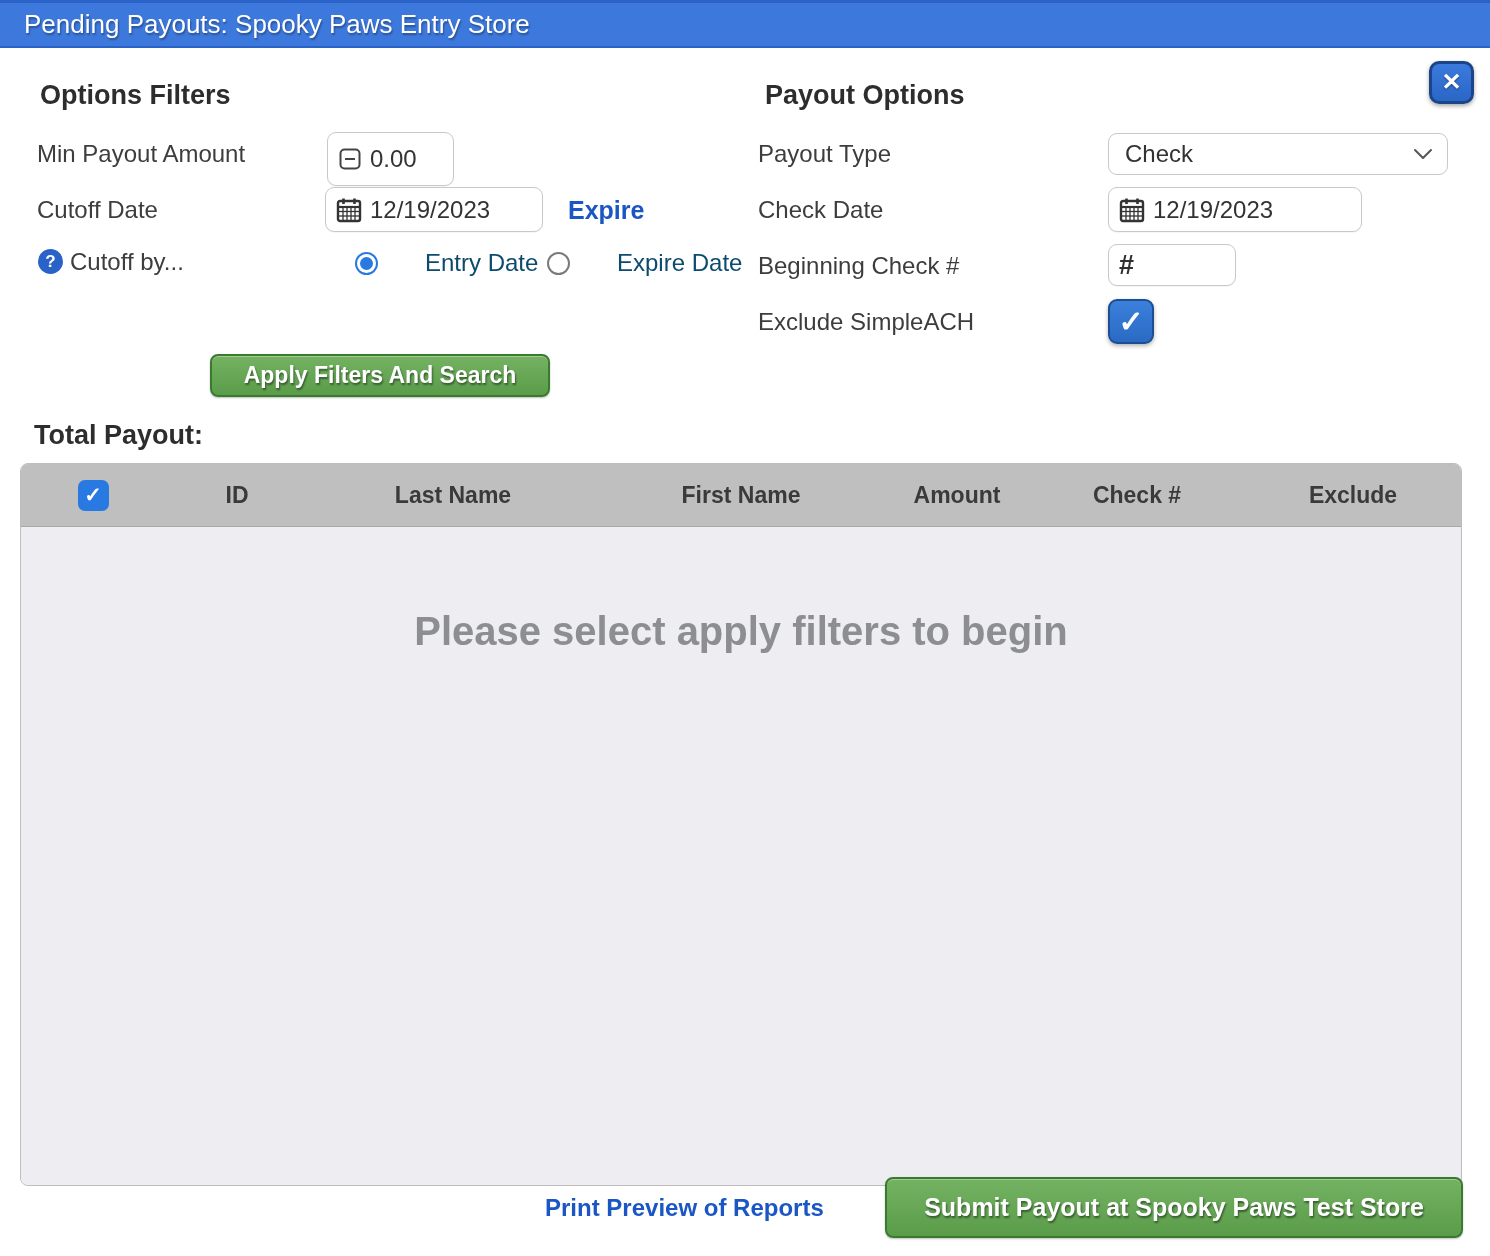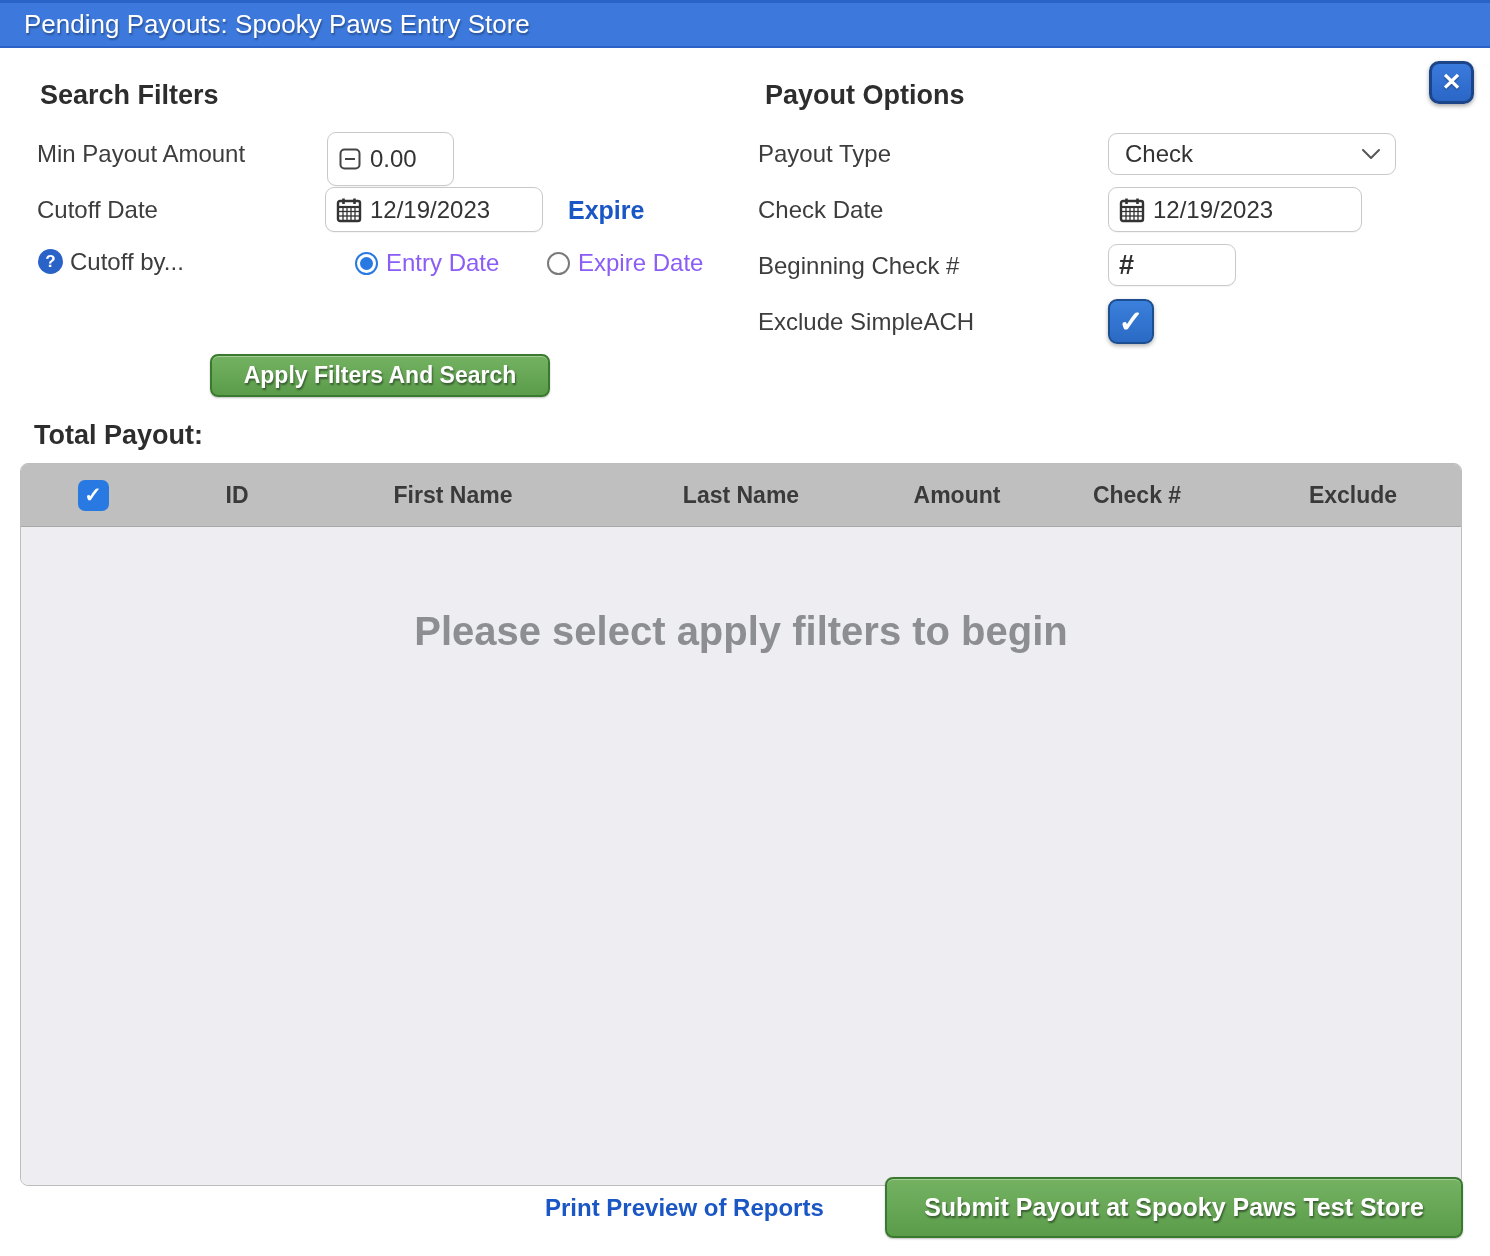--- a/index.html
+++ b/index.html
@@ -47,21 +47,21 @@
     border: none; outline: none; background: transparent;
     font-family: "Liberation Sans", sans-serif;
     font-size: 24px; color: #333333; width: 100%;
   }
   .icon-svg { flex: 0 0 auto; margin-right: 8px; display: flex; align-items: center; }
 
   .hash-icon { font-size: 27px; font-weight: 700; color: #2f2f2f; margin-right: 6px; }
 
   
   .select-box {
-    position: absolute; left: 1108px; top: 133px; width: 288px; height: 42px;
+    position: absolute; left: 1108px; top: 133px; width: 340px; height: 42px;
     background: #ffffff; border: 1px solid #c9c9c9; border-radius: 9px;
     display: flex; align-items: center; justify-content: space-between;
     padding: 0 14px 0 16px; cursor: pointer;
   }
   .select-value { font-size: 24px; color: #333333; }
 
   
   .link { color: #1a56c4; font-weight: 700; text-decoration: none; cursor: pointer; }
 
   
@@ -75,21 +75,21 @@
   .radio-group-item { position: absolute; display: flex; align-items: center; cursor: pointer; }
   .radio-circle {
     width: 23px; height: 23px; border-radius: 50%; background: #ffffff;
     border: 2px solid #7a7a7a; margin-right: 8px; position: relative; flex: 0 0 auto;
   }
   .radio-circle.selected { border: 2px solid #2879e2; }
   .radio-circle.selected::after {
     content: ""; position: absolute; left: 3px; top: 3px; width: 13px; height: 13px;
     border-radius: 50%; background: #2879e2;
   }
-  .radio-label { font-size: 24px; color: #8b5cf6; }
+  .radio-label { font-size: 24px; color: #0c4a6e; margin-left: 39px; }
 
   
   .checkbox-big {
     position: absolute; left: 1108px; top: 299px; width: 46px; height: 45px;
     background: linear-gradient(#3b80dc, #2a6ac4);
     border: 2px solid #1d4e8f; border-radius: 9px;
     color: #ffffff; font-size: 30px; font-weight: 700;
     text-align: center; line-height: 41px; cursor: pointer;
     box-shadow: 0 2px 4px rgba(0,0,0,0.3);
   }
@@ -140,21 +140,21 @@
 <body>
 
 <div class="page">
 
   <div class="titlebar">
     <span class="titlebar-text">Pending Payouts: Spooky Paws Entry Store</span>
   </div>
 
   <div class="close-btn">✕</div>
 
-  <div class="section-heading" style="left:40px; top:80px;">Search Filters</div>
+  <div class="section-heading" style="left:40px; top:80px;">Options Filters</div>
 
   <div class="field-label" style="left:37px; top:140px;">Min Payout Amount</div>
   <div class="input-box" style="left:327px; top:132px; width:127px; height:54px;">
     <span class="icon-svg">
       <svg width="24" height="24" viewBox="0 0 24 24">
           <rect x="2.5" y="2.5" width="19" height="19" rx="4" fill="none" stroke="#444" stroke-width="2"></rect>
           <line x1="7" y1="12" x2="17" y2="12" stroke="#444" stroke-width="2"></line>
         </svg>
     </span>
     <input type="text" value="0.00" style="">
@@ -239,22 +239,22 @@
   <div class="checkbox-big">✓</div>
 
   <div class="total-label">Total Payout:</div>
 
   <div class="payout-table">
     <div class="table-header">
       <div class="th-check">
         <div class="checkbox-small">✓</div>
       </div>
       <div class="th-cell w10">ID</div>
+      <div class="th-cell w20">Last Name</div>
       <div class="th-cell w20">First Name</div>
-      <div class="th-cell w20">Last Name</div>
       <div class="th-cell w10">Amount</div>
       <div class="th-cell w15">Check #</div>
       <div class="th-cell w15">Exclude</div>
     </div>
     <div class="table-body">
       <div class="empty-msg">Please select apply filters to begin</div>
     </div>
   </div>
 
   <a class="link print-link">Print Preview of Reports</a>

